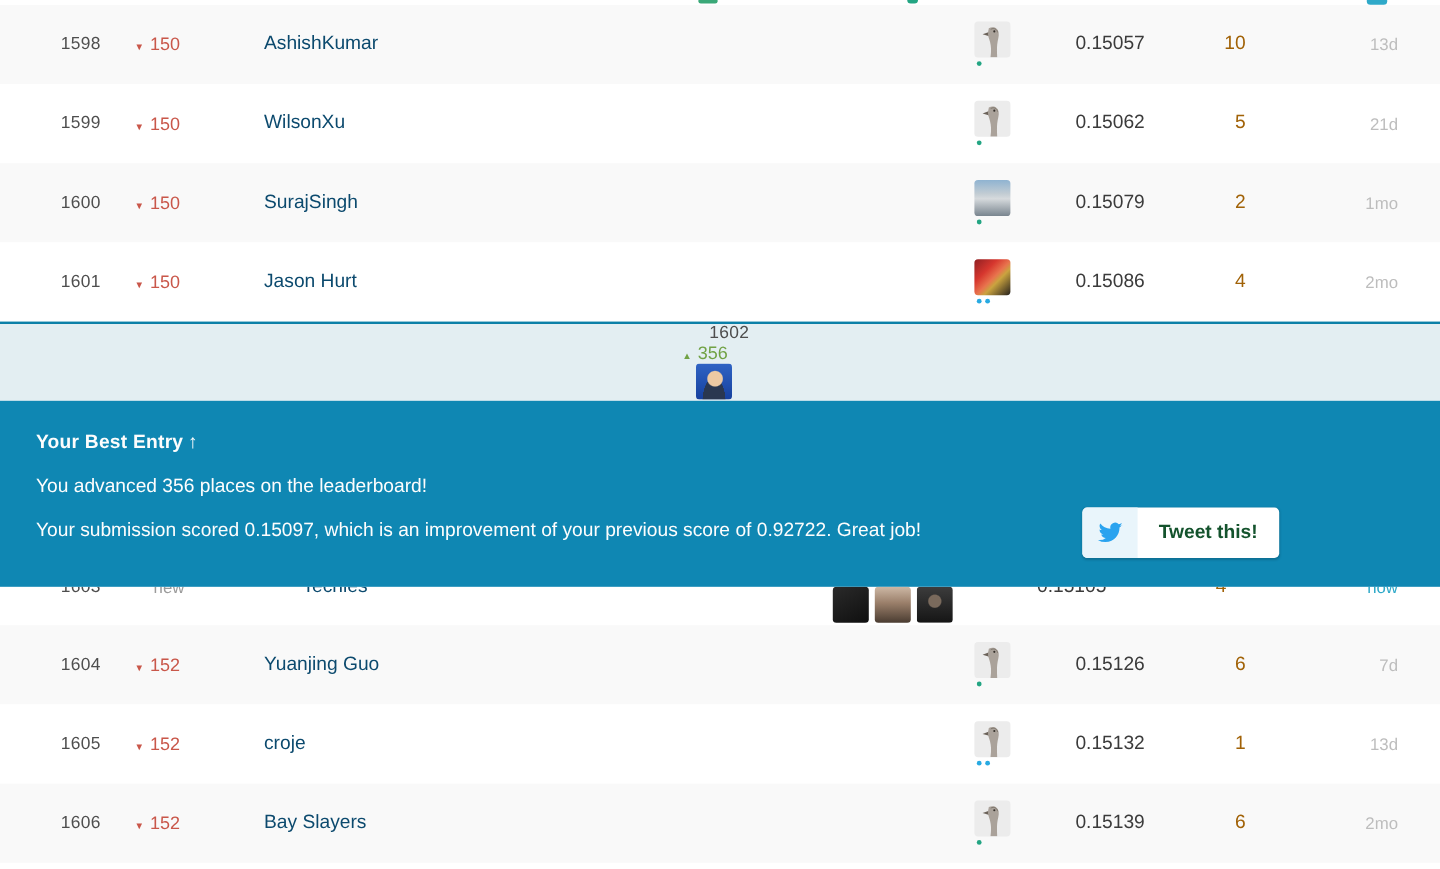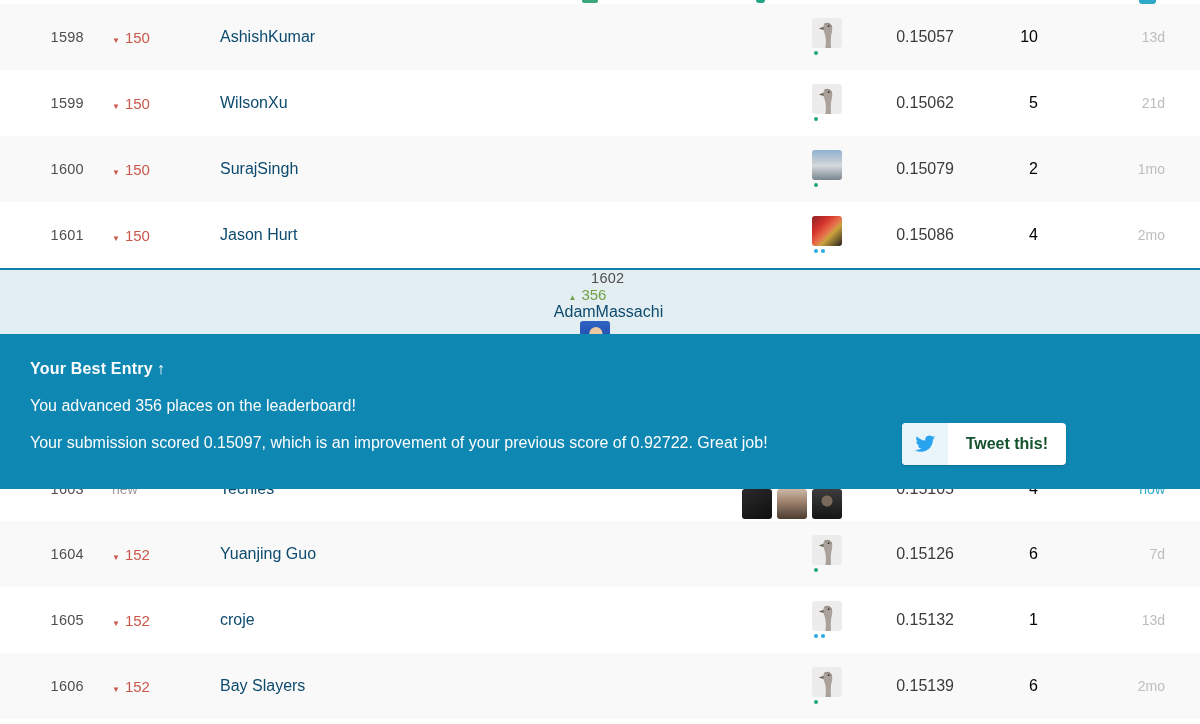--- a/index.html
+++ b/index.html
@@ -29,21 +29,21 @@
 
   .avatar-cell{width:30px;display:flex;flex-direction:column;align-items:flex-start;position:relative;flex:none;}
   .avatar{width:30px;height:30px;border-radius:3px;display:block;overflow:hidden;cursor:pointer;}
   .avatar svg{display:block;}
   .dots{height:5px;margin-top:3px;margin-left:2px;display:block;}
   .dots::before{content:"";display:block;width:4px;height:4px;border-radius:50%;}
   .dots[data-dots="green"]::before{background:#23a583;}
   .dots[data-dots="blue2"]::before{background:#28aae2;box-shadow:7px 0 0 #28aae2;}
 
   .score{width:112px;text-align:right;font-size:16px;color:#3b3b3b;}
-  .entries{width:84px;text-align:right;font-size:16px;color:#000000;}
+  .entries{width:84px;text-align:right;font-size:16px;color:#a16207;}
   .last{width:95px;text-align:right;font-size:14px;color:#bdbdbd;padding-left:32px;}
   .last[data-style="recent"]{color:#2fa9c9;}
 
   [data-avatar="bridge"]{background:linear-gradient(180deg,#8fb3d1 0%,#c2ccd3 38%,#d6dadd 52%,#79858f 100%);}
   [data-avatar="portrait-red"]{background:linear-gradient(135deg,#8f1f22 0%,#d6362e 32%,#e8734d 52%,#caa33f 63%,#26211d 100%);}
   [data-avatar="portrait-blue"]{background:
       radial-gradient(circle at 53% 42%,#edc9a3 0 6px,rgba(0,0,0,0) 7px),
       radial-gradient(ellipse at 50% 108%,#2a3750 0 45%,rgba(0,0,0,0) 46%),
       linear-gradient(180deg,#2f63c4,#16409e);}
   [data-avatar="member-dark"]{background:linear-gradient(150deg,#2a2a2a,#0f0f0f);}
@@ -55,21 +55,21 @@
   .banner .title{margin:0;font-size:16px;font-weight:bold;letter-spacing:.2px;}
   .banner .title .up{font-weight:bold;margin-left:4px;}
   .banner p{margin:19px 0 0;font-size:16px;}
   .tweet{position:absolute;right:134px;top:89px;height:42px;display:flex;align-items:center;
          background:#fff;border:none;border-radius:4px;padding:0;cursor:pointer;
          font-family:inherit;box-shadow:0 1px 2px rgba(0,0,0,.18);}
   .tweet .ic{width:46px;height:42px;background:#e9f5fb;display:flex;align-items:center;justify-content:center;border-radius:4px 0 0 4px;}
   .tweet .lbl{padding:0 18px;font-size:16px;font-weight:bold;color:#14532d;}
 
   .clip{height:32px;overflow:hidden;}
-  .clip .row{margin-top:-33px;}
+  .clip .row{margin-top:-33px;gap:16px;}
   .team-cell{overflow:visible;}
   .team{position:absolute;right:0;top:0;display:flex;gap:5px;}
   .member{display:flex;flex-direction:column;align-items:flex-start;}
 </style>
 </head>
 <body>
 
 <div class="board">
 
   <div class="topstrip">
@@ -155,21 +155,20 @@
     <span class="entries">4</span>
     <span class="last" data-style="normal">2mo</span>
   </div>
 
   <div class="row row-highlight">
     <span class="rank">1602</span>
     <span class="change" data-dir="up">
         <i class="tri"></i>
         <span>356</span>
       </span>
-    <span class="name">AdamMassachi</span>
     <span class="avatar-cell">
       <span class="avatar" data-avatar="portrait-blue"></span>
       <span class="dots" data-dots="blue2"></span>
     </span>
     <span class="score">0.15097</span>
     <span class="entries">3</span>
     <span class="last" data-style="normal">3m</span>
   </div>
 
   <div class="banner">

